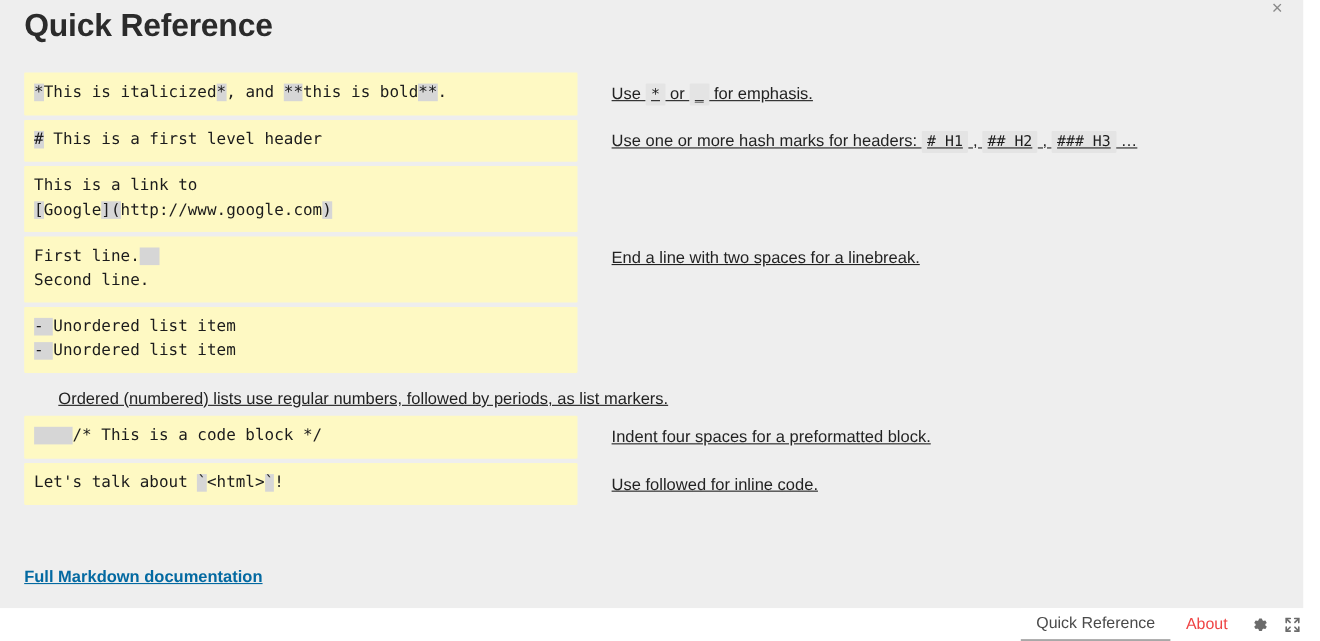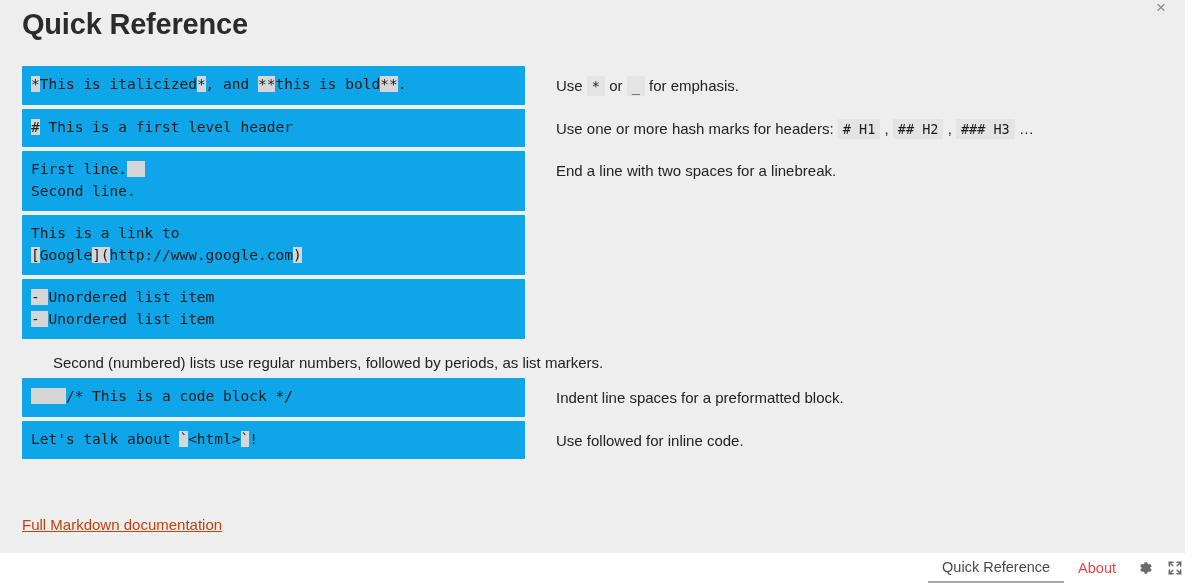--- a/index.html
+++ b/index.html
@@ -83,37 +83,38 @@
     width: 1140px;
   }
   .ref-row {
     display: flex;
     align-items: flex-start;
     margin-bottom: 4px;
   }
   .ref-example {
     width: 503px;
     flex: 0 0 503px;
-    background: #0ea5e9;
+    background: #fef9c3;
     font-family: "DejaVu Sans Mono", "Liberation Mono", monospace;
     font-size: 14.5px;
     line-height: 21.5px;
     color: #1c1c1c;
     padding: 8px 9px 9px 9px;
     box-sizing: border-box;
     white-space: pre;
     border-radius: 1px;
   }
   .ref-desc {
     flex: 1 1 auto;
     padding: 9px 0 0 31px;
     box-sizing: border-box;
     font-size: 15px;
     line-height: 22px;
     color: #222222;
+    text-decoration: underline;
   }
 
   
   .mk {
     background: #d6d6d6;
   }
   .sp {
     background: #d6d6d6;
   }
 
@@ -126,23 +127,24 @@
     color: #1c1c1c;
     border-radius: 1px;
   }
 
   
   .doc-link {
     position: absolute;
     left: 22px;
     top: 516px;
     font-size: 15px;
-    color: #c2410c;
+    color: #0369a1;
     text-decoration: underline;
     cursor: pointer;
+    font-weight: bold;
   }
 
   
   .tabbar {
     position: absolute;
     left: 0;
     top: 553px;
     width: 1200px;
     height: 30px;
     display: flex;
@@ -192,39 +194,39 @@
 
   <div class="ref-row">
         <div class="ref-example"><span class="mk">*</span>This is italicized<span class="mk">*</span>, and <span class="mk">**</span>this is bold<span class="mk">**</span>.</div>
         <div class="ref-desc">Use <code class="chip">*</code> or <code class="chip">_</code> for emphasis.</div>
       </div>
       <div class="ref-row">
         <div class="ref-example"><span class="mk">#</span> This is a first level header</div>
         <div class="ref-desc">Use one or more hash marks for headers: <code class="chip"># H1</code> , <code class="chip">## H2</code> , <code class="chip">### H3</code> …</div>
       </div>
       <div class="ref-row">
+        <div class="ref-example">This is a link to
+<span class="mk">[</span>Google<span class="mk">](</span>http://www.google.com<span class="mk">)</span></div>
+        <div class="ref-desc"></div>
+      </div>
+      <div class="ref-row">
         <div class="ref-example">First line.<span class="sp">  </span>
 Second line.</div>
         <div class="ref-desc">End a line with two spaces for a linebreak.</div>
       </div>
       <div class="ref-row">
-        <div class="ref-example">This is a link to
-<span class="mk">[</span>Google<span class="mk">](</span>http://www.google.com<span class="mk">)</span></div>
-        <div class="ref-desc"></div>
-      </div>
-      <div class="ref-row">
         <div class="ref-example"><span class="mk">- </span>Unordered list item
 <span class="mk">- </span>Unordered list item</div>
       </div>
       <div class="ref-row">
-        <div class="ref-desc">Second (numbered) lists use regular numbers, followed by periods, as list markers.</div>
+        <div class="ref-desc">Ordered (numbered) lists use regular numbers, followed by periods, as list markers.</div>
       </div>
       <div class="ref-row">
         <div class="ref-example"><span class="mk">    </span>/* This is a code block */</div>
-        <div class="ref-desc">Indent line spaces for a preformatted block.</div>
+        <div class="ref-desc">Indent four spaces for a preformatted block.</div>
       </div>
       <div class="ref-row">
         <div class="ref-example">Let's talk about <span class="mk">`</span>&lt;html&gt;<span class="mk">`</span>!</div>
         <div class="ref-desc">Use followed for inline code.</div>
       </div>
     </div>
 
   <div class="doc-link">Full Markdown documentation</div>
 
   <div class="tabbar">

